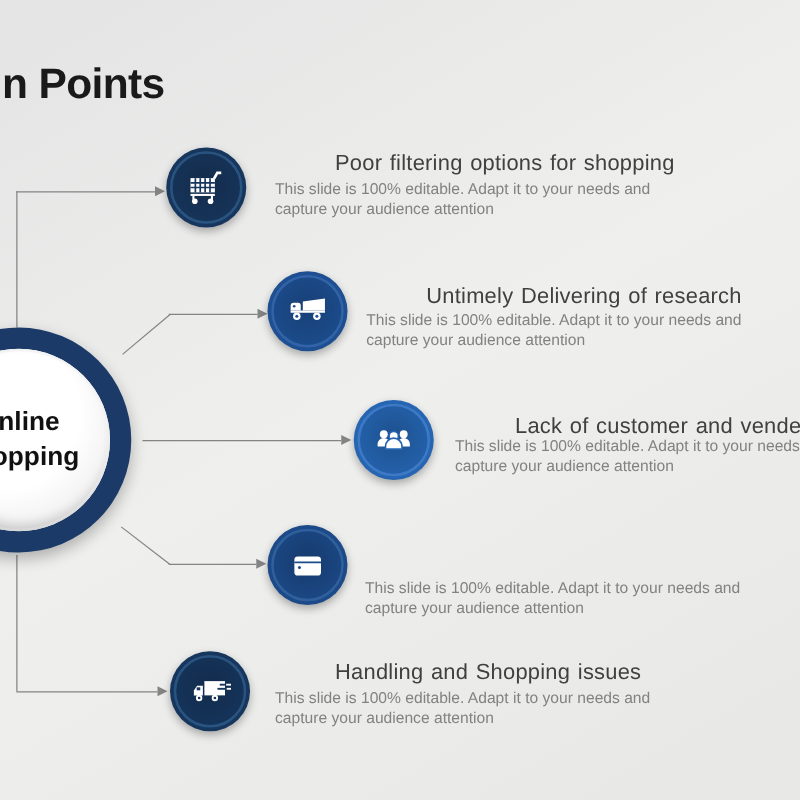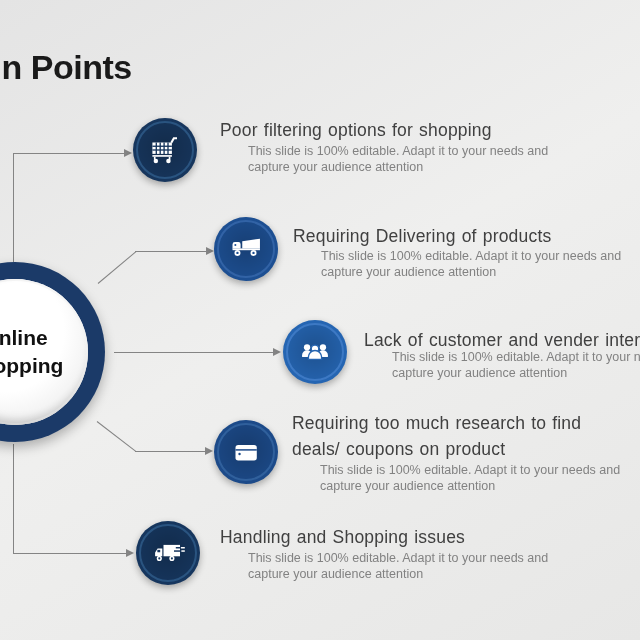--- a/index.html
+++ b/index.html
@@ -41,24 +41,24 @@
     display:flex;align-items:center;justify-content:center;
   }
   .badge-ring{
     position:absolute;inset:3px;border-radius:50%;border:2px solid;
     background:radial-gradient(circle at 50% 45%,rgba(0,0,0,.20),rgba(0,0,0,.04) 78%);
   }
   .badge svg{position:relative;z-index:2;}
   
   .item-title{
     position:absolute;font-size:17.5px;color:#404040;white-space:nowrap;
-    letter-spacing:.2px;word-spacing:1px;line-height:26px;
+    letter-spacing:.2px;word-spacing:1px;line-height:26px;margin-left:48px;
   }
   .item-desc{
-    position:absolute;font-size:12.5px;color:#828282;line-height:16px;white-space:nowrap;margin-left:28px;
+    position:absolute;font-size:12.5px;color:#828282;line-height:16px;white-space:nowrap;
   }
 </style>
 </head>
 <body>
 
 <div id="slide">
 
   <h1 class="slide-title">Pain Points</h1>
 
   <div class="line v" style="left:13px;top:153px;height:109px;"></div>
@@ -119,21 +119,21 @@
       <polygon points="9.5,6.8 21.3,5.2 21.3,11.6 9.5,11.6" fill="#fff"></polygon>
       <rect x="3" y="11.6" width="18.3" height="1.2" fill="#fff"></rect>
       <path d="M3 11.6 v-2.6 a1.6 1.6 0 0 1 1.6-1.6 h2.4 a1.4 1.4 0 0 1 1.4 1.4 v2.8 z" fill="#fff"></path>
       <circle cx="4.9" cy="9.3" r="0.7" fill="#1d4f92"></circle>
       <circle cx="6.3" cy="14.6" r="2" fill="#fff"></circle>
         <circle cx="6.3" cy="14.6" r="0.8" fill="#1d4f92"></circle>
       <circle cx="17" cy="14.6" r="2" fill="#fff"></circle>
         <circle cx="17" cy="14.6" r="0.8" fill="#1d4f92"></circle>
     </svg>
   </div>
-  <div class="item-title" style="left:293px;top:223px;">Requiring Delivering of products</div>
+  <div class="item-title" style="left:293px;top:223px;">Untimely Delivering of research</div>
   <div class="item-desc" style="left:293px;top:248px;">
     <div>This slide is 100% editable. Adapt it to your needs and</div>
     <div>capture your audience attention</div>
   </div>
 
   <div class="badge" style="left: 283px; top: 320px; background-color: rgb(37, 101, 178);">
     <div class="badge-ring" style="border-color: rgb(61, 121, 196);"></div>
     <svg width="36" height="36" viewBox="0 0 24 24">
       <circle cx="6.7" cy="8.9" r="2.1" fill="#fff"></circle>
       <path d="M3.4 15.4 v-1.2 a3.3 3.3 0 0 1 6.6 0 v1.2 z" fill="#fff"></path>
@@ -149,24 +149,20 @@
     <div>capture your audience attention</div>
   </div>
 
   <div class="badge" style="left: 214px; top: 420px; background-color: rgb(28, 74, 137);">
     <div class="badge-ring" style="border-color: rgb(48, 96, 156);"></div>
     <svg width="36" height="36" viewBox="0 0 24 24">
       <rect x="5" y="7.4" width="14.2" height="10.2" rx="1.8" fill="#fff"></rect>
       <line x1="5" y1="10.6" x2="19.2" y2="10.6" stroke="#1c4a89" stroke-width="1"></line>
       <circle cx="7.7" cy="13.3" r="0.8" fill="#1c4a89"></circle>
     </svg>
-  </div>
-  <div class="item-title" style="left:292px;top:410px;">
-    <div>Requiring too much research to find</div>
-    <div>deals/ coupons on product</div>
   </div>
   <div class="item-desc" style="left:292px;top:462px;">
     <div>This slide is 100% editable. Adapt it to your needs and</div>
     <div>capture your audience attention</div>
   </div>
 
   <div class="badge" style="left: 136px; top: 521px; background-color: rgb(22, 54, 94);">
     <div class="badge-ring" style="border-color: rgb(42, 84, 128);"></div>
     <svg width="36" height="36" viewBox="0 0 24 24">
       <rect x="9" y="6.6" width="11" height="7.6" fill="#fff"></rect>

